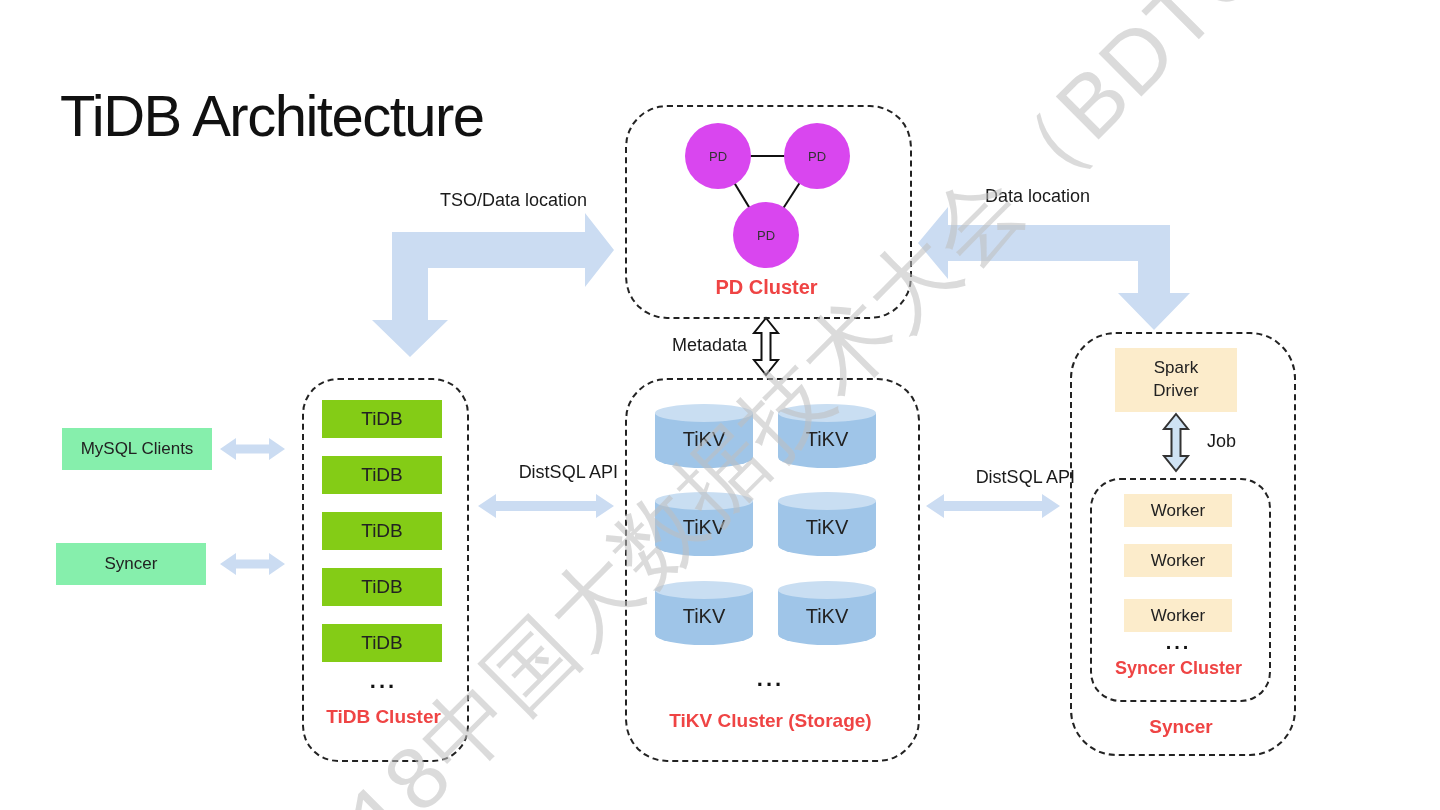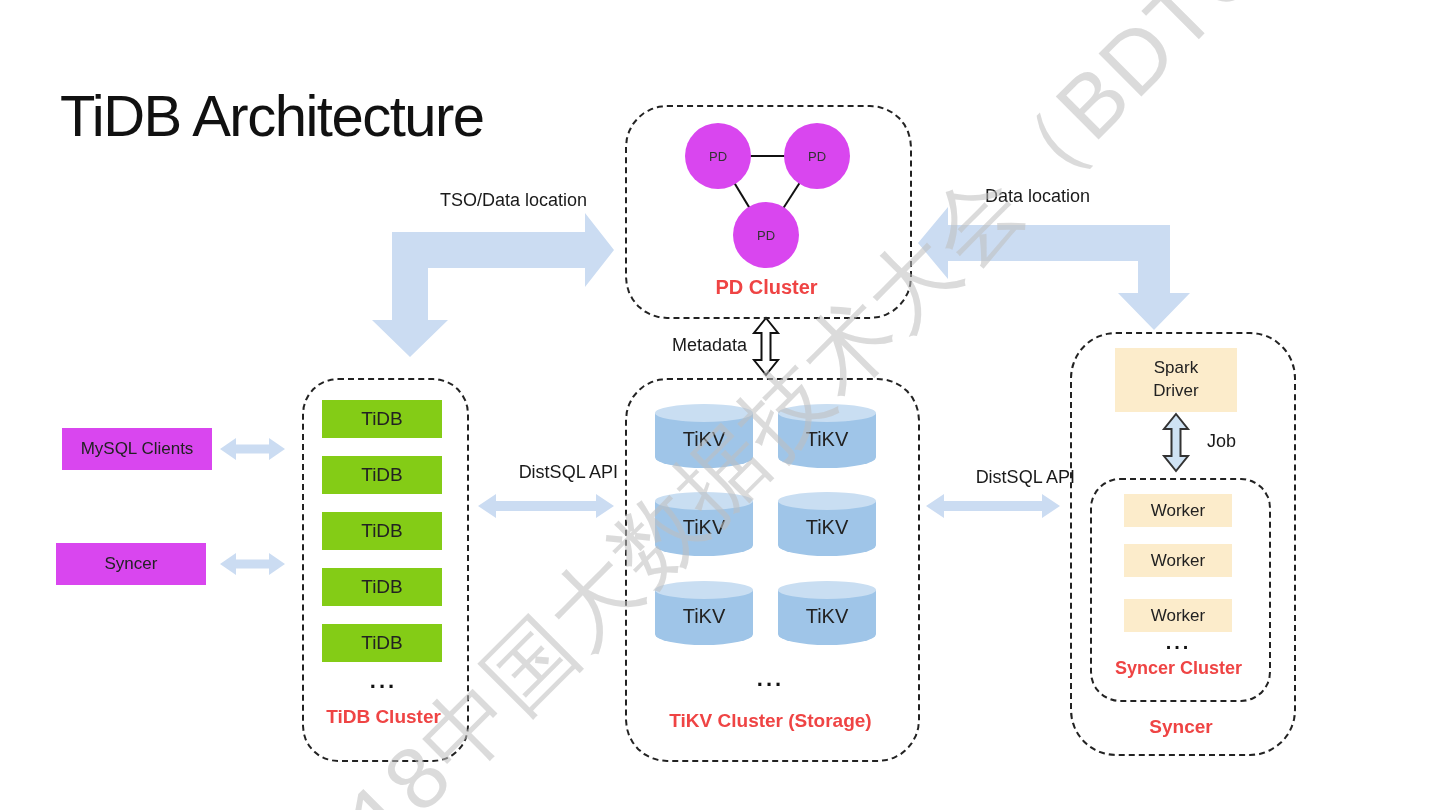--- a/index.html
+++ b/index.html
@@ -21,21 +21,21 @@
     position:absolute;font-weight:700;font-size:19px;text-align:center;color:#ef4444;white-space:nowrap;
   }
   .ellipsis{
     position:absolute;font-weight:700;font-size:22px;letter-spacing:3px;text-align:center;color:#111;
   }
   .node{
     position:absolute;display:flex;align-items:center;justify-content:center;
     font-size:19px;color:#222;
   }
   .node-green{background:#84cc16;}
-  .node-salmon{background:#d946ef;font-size:17px;}
+  .node-salmon{background:#86efac;font-size:17px;}
   .node-yellow{background:#fceccb;font-size:17px;}
   .pd-circle{
     position:absolute;width:66px;height:66px;border-radius:50%;background:#d946ef;
     display:flex;align-items:center;justify-content:center;font-size:13px;color:#333;
   }
   .cyl{position:absolute;width:98px;height:64px;}
   .cyl-body{
     position:absolute;left:0;right:0;top:9px;bottom:0;background:#9fc5e8;
     border-radius:0 0 49px 49px / 0 0 11px 11px;
   }

